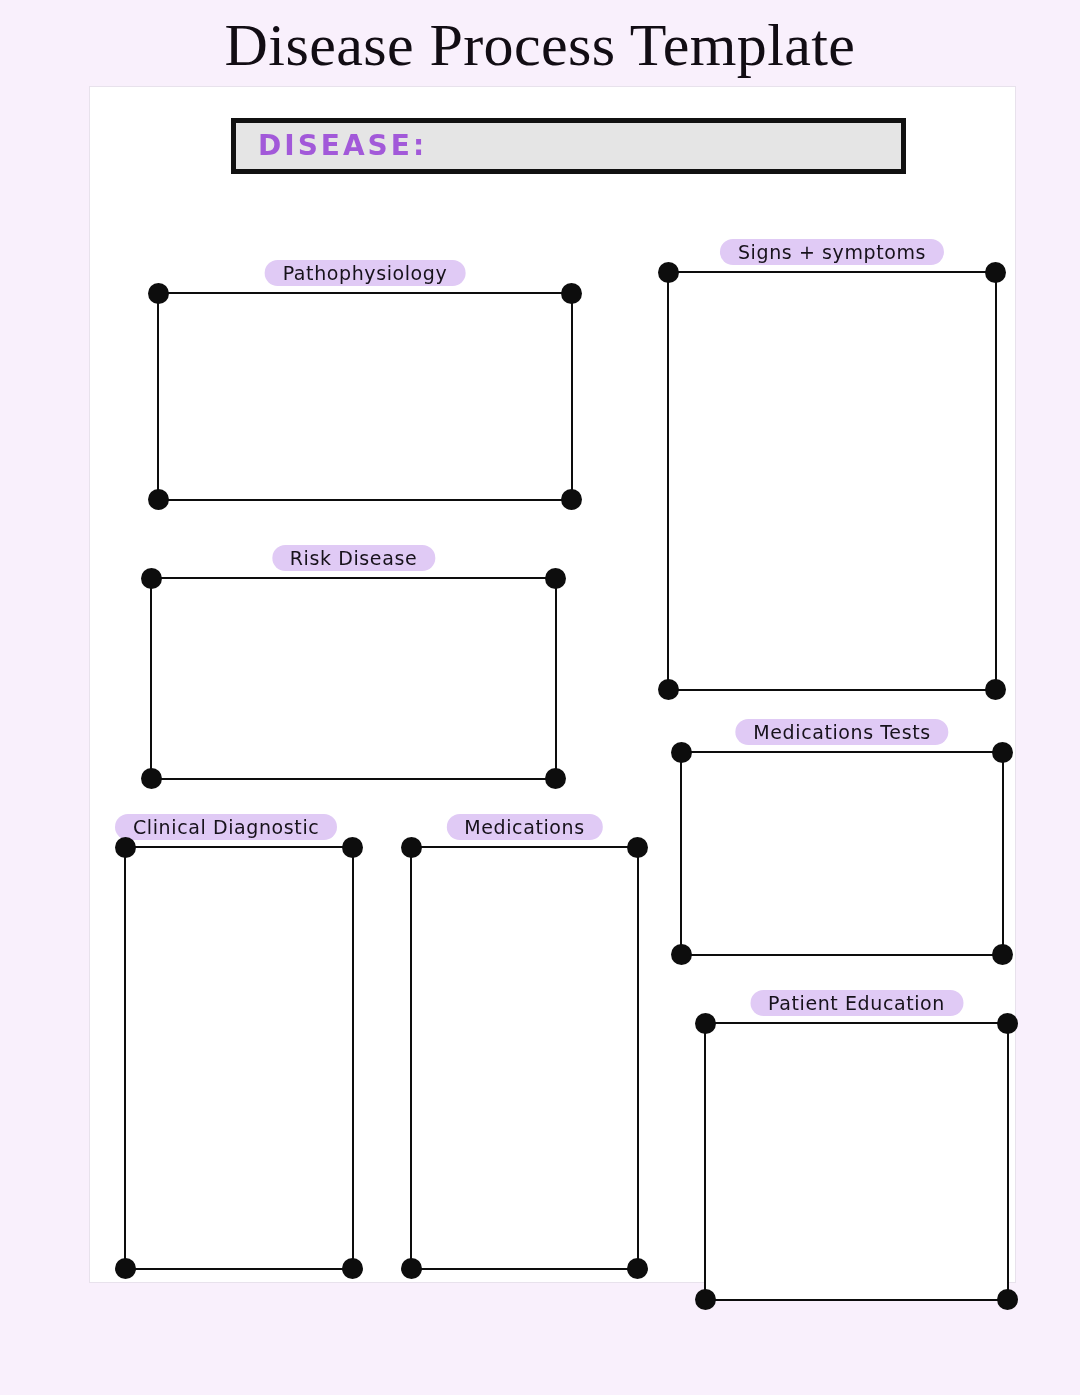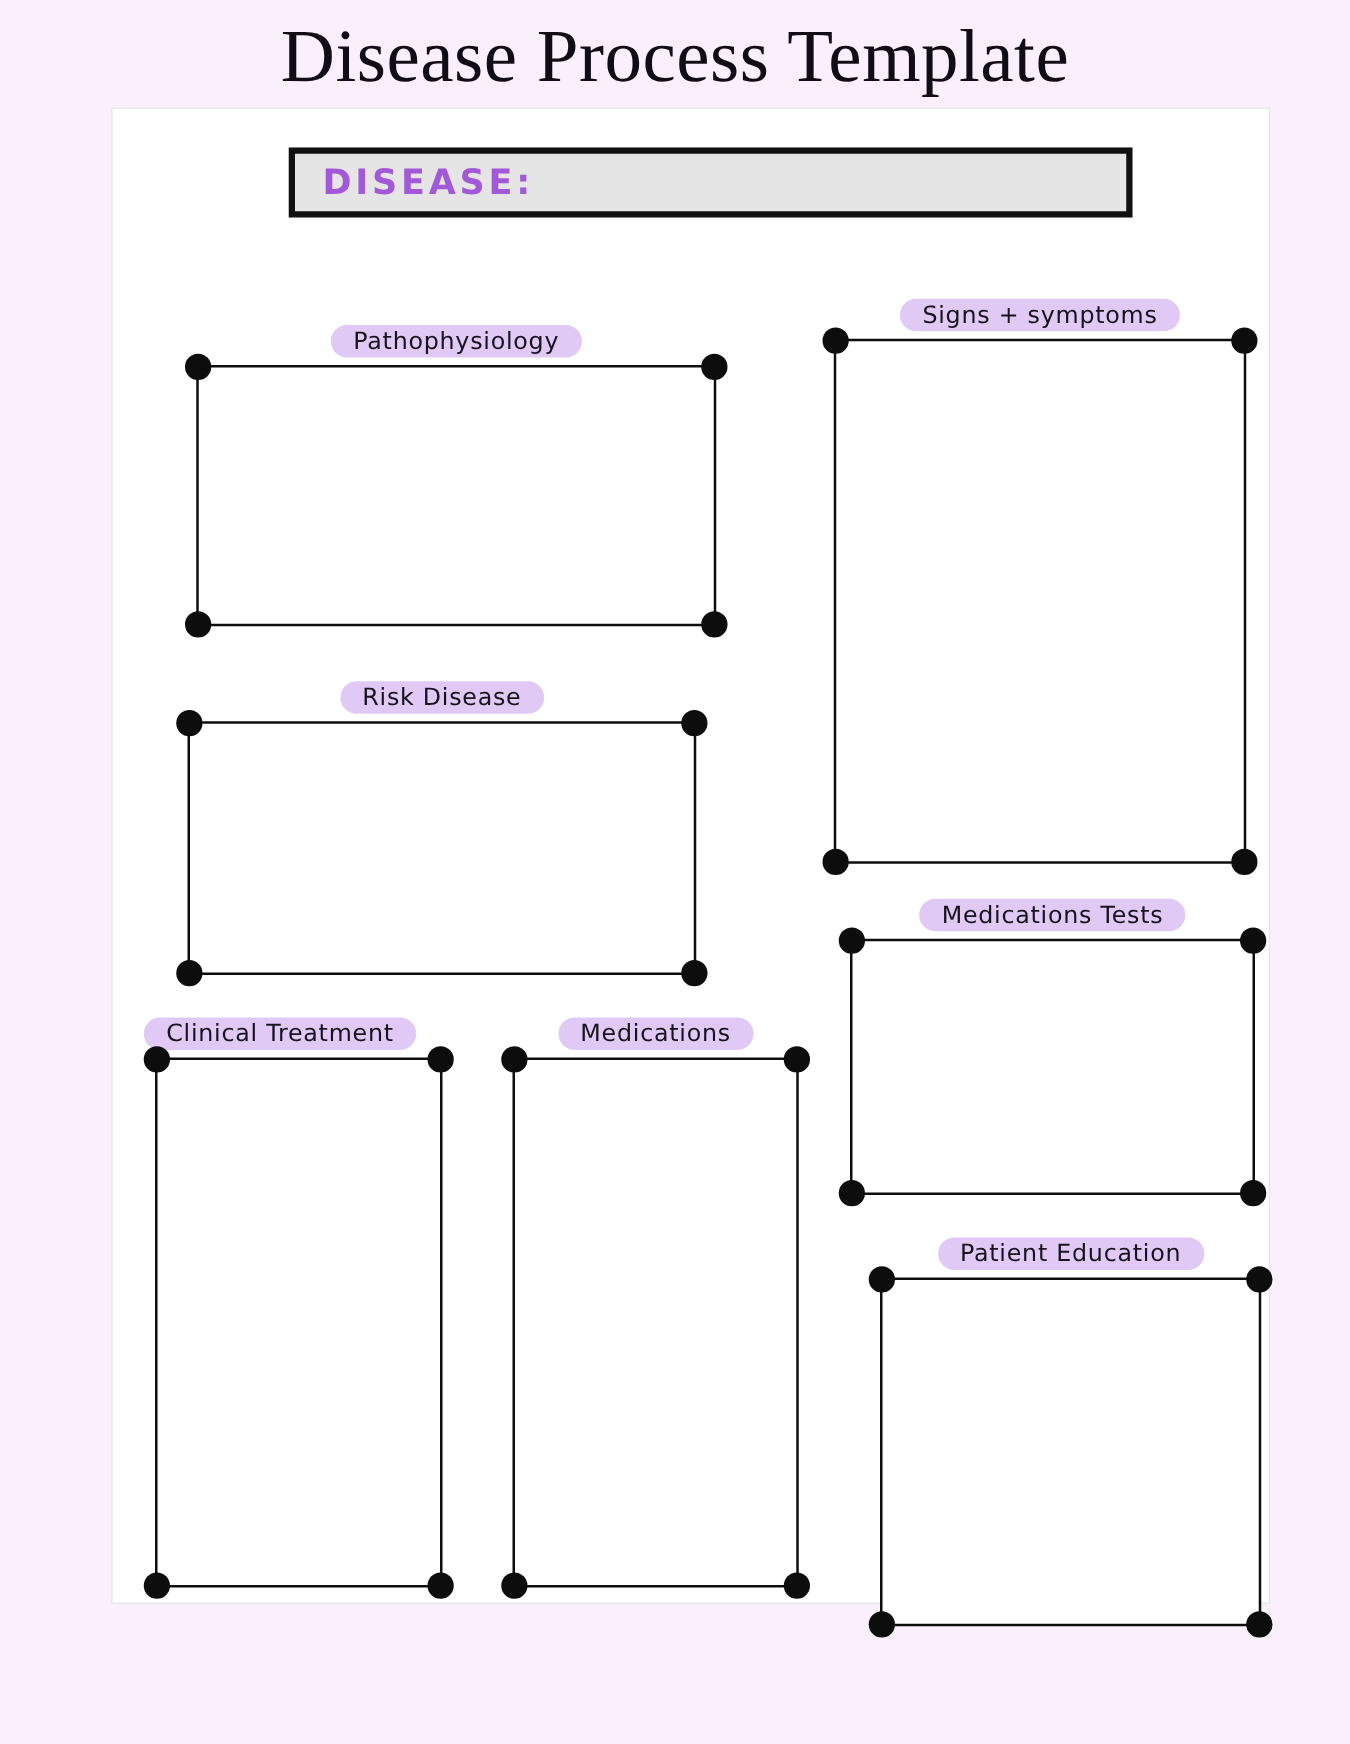--- a/index.html
+++ b/index.html
@@ -166,21 +166,21 @@
         <div class="pill center" style="left: 173px;">Medications Tests</div>
         <div class="frame" style="left: 11px; top: 32px; width: 324px; height: 205px;">
           <div class="writing-area"></div>
           <div class="dot tl"></div>
           <div class="dot tr"></div>
           <div class="dot bl"></div>
           <div class="dot br"></div>
         </div>
       </div>
       <div class="section" style="left: 23px; top: 727px; width: 252px; height: 472px;">
-        <div class="pill left">Clinical Treatment</div>
+        <div class="pill left">Clinical Diagnostic</div>
         <div class="frame" style="left: 11px; top: 32px; width: 230px; height: 424px;">
           <div class="writing-area"></div>
           <div class="dot tl"></div>
           <div class="dot tr"></div>
           <div class="dot bl"></div>
           <div class="dot br"></div>
         </div>
       </div>
       <div class="section" style="left: 309px; top: 727px; width: 251px; height: 472px;">
         <div class="pill center" style="left: 125.5px;">Medications</div>

